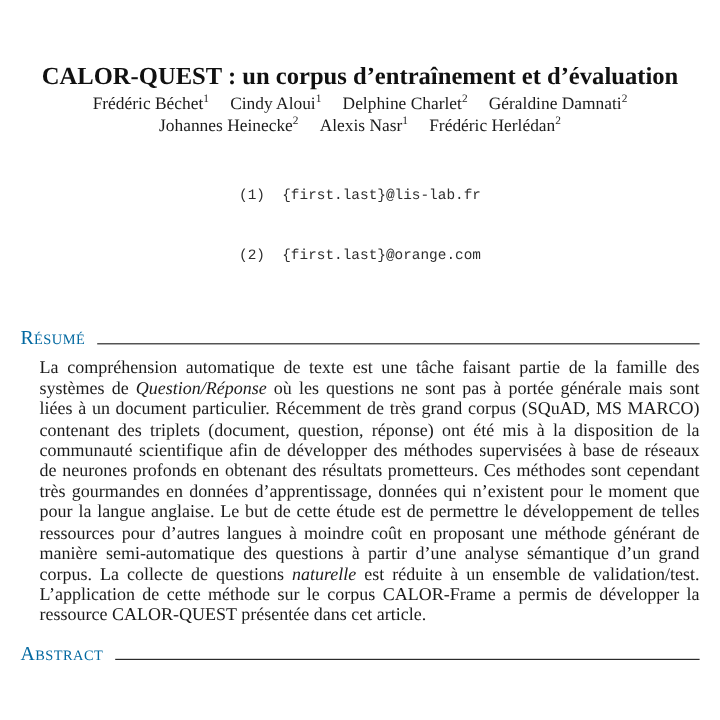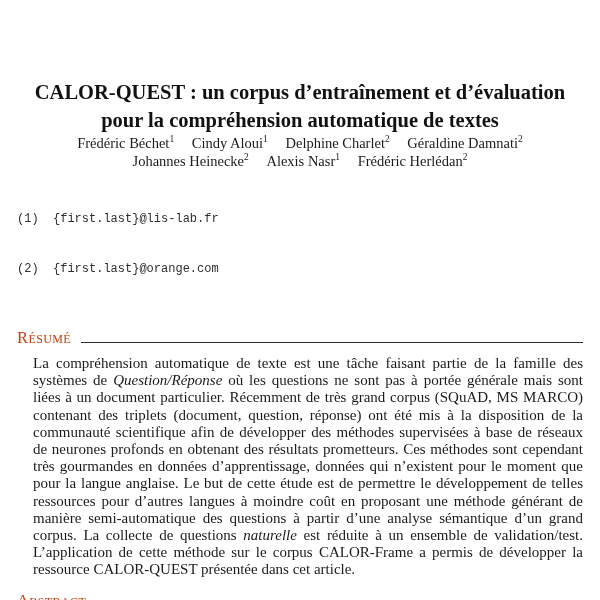--- a/index.html
+++ b/index.html
@@ -6,21 +6,21 @@
   body {
     width:600px; height:600px;
     background:#ffffff;
     overflow:hidden;
     font-family:"Liberation Serif", serif;
     color:#1b1b1b;
   }
   .page { padding:0 17px; }
 
   .title {
-    margin-top:78px;
+    margin-top:50px;
     text-align:center;
     font-weight:bold;
     font-size:20.5px;
     line-height:28px;
     color:#111;
   }
 
   .authors {
     text-align:center;
     font-size:14.5px;
@@ -31,35 +31,36 @@
 
   .affils {
     margin-top:8px;
     text-align:center;
     font-size:11.8px;
     line-height:13.5px;
   }
 
   .emails {
     margin-top:6px;
+    text-align:center;
     font-family:"Liberation Mono", "DejaVu Sans Mono", monospace;
     font-size:12px;
     line-height:16.5px;
     color:#2e2e2e;
     white-space:pre;
   }
 
   .section-head {
     display:flex;
     align-items:flex-start;
     font-variant:small-caps;
     font-size:16.5px;
     line-height:18px;
     letter-spacing:0.4px;
-    color:#c2410c;
+    color:#0369a1;
   }
   .section-head.resume   { margin-top:19px; }
   .section-head.abstract { margin-top:13px; }
   .rule {
     flex:1;
     height:13px;
     margin-left:10px;
     border-bottom:1.4px solid #2b2b2b;
   }
 
@@ -71,21 +72,20 @@
   }
   .body-text em { font-style:italic; }
 </style>
 </head>
 <body>
 
 <div class="page">
 
   <div class="title">
     <div>CALOR-QUEST : un corpus d’entraînement et d’évaluation</div>
-    <div>pour la compréhension automatique de textes</div>
   </div>
 
   <div class="authors">
     <div>
       <span class="author"><span>Frédéric Béchet</span><sup>1</sup></span>
       <span class="author"><span>Cindy Aloui</span><sup>1</sup></span>
       <span class="author"><span>Delphine Charlet</span><sup>2</sup></span>
       <span class="author"><span>Géraldine Damnati</span><sup>2</sup></span>
     </div>
     <div>

